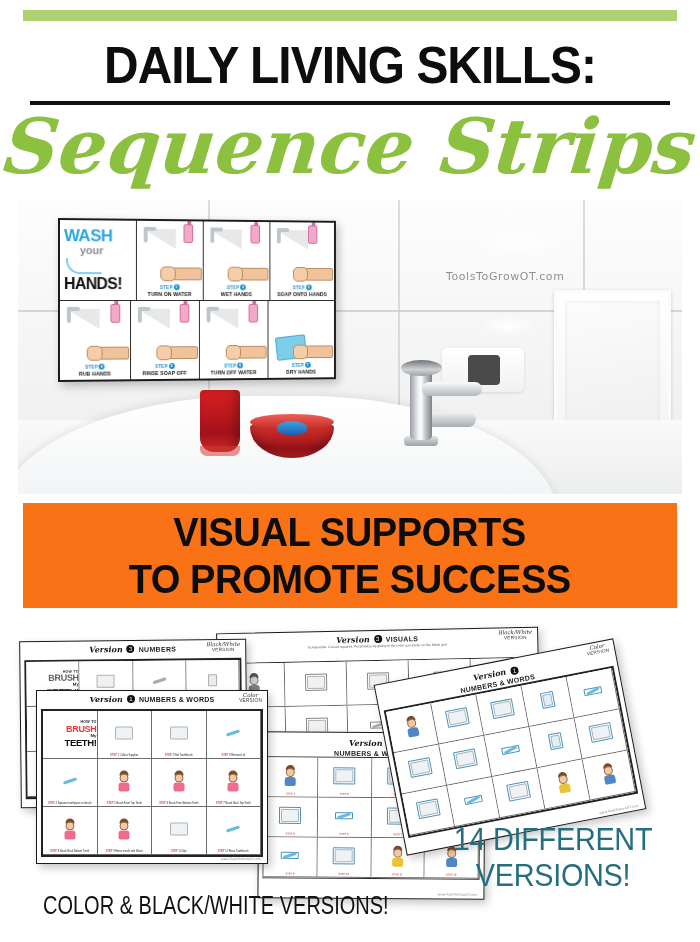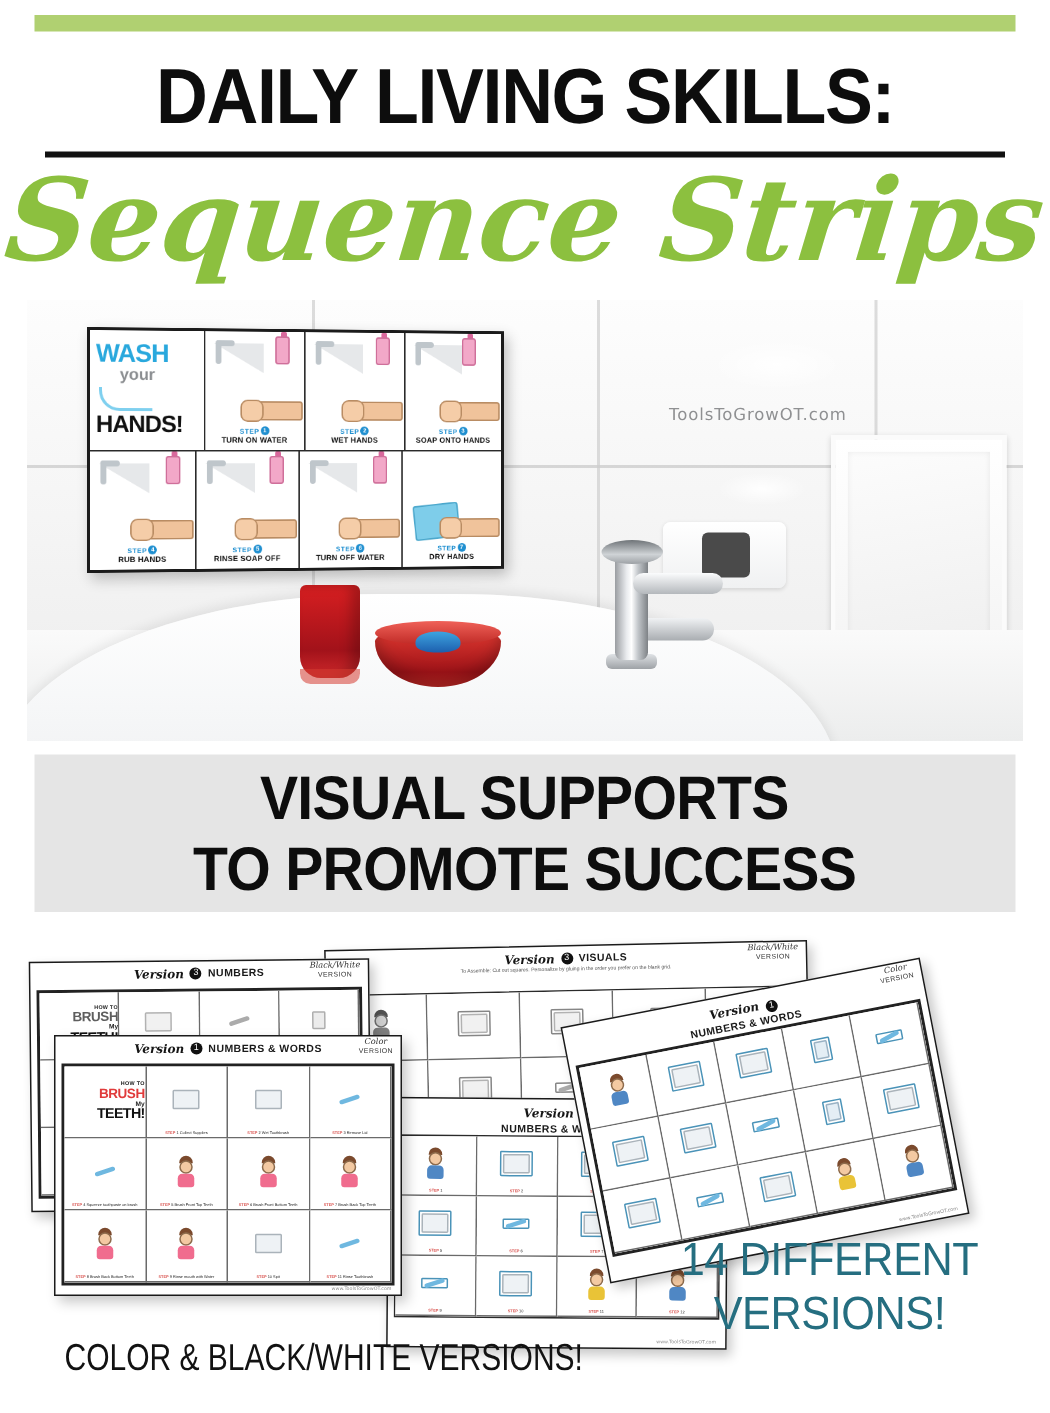--- a/index.html
+++ b/index.html
@@ -154,21 +154,21 @@
   .tap{position:absolute;left:7px;top:6px;width:4px;height:16px;background:#bfc6cb;border-radius:2px;}
   .tap-arm{position:absolute;left:7px;top:6px;width:13px;height:4px;background:#bfc6cb;border-radius:2px;}
   .bottle{position:absolute;right:10px;top:3px;width:8px;height:17px;border-radius:2px;background:#f2a8c8;border:.5px solid #cf6f9a;}
   .bottle-cap{position:absolute;right:12px;top:0px;width:4px;height:4px;background:#d9689c;border-radius:1px;}
   .arm{position:absolute;right:1px;bottom:4px;width:38px;height:11px;border-radius:6px 2px 2px 6px;background:#f0c39b;border:.6px solid #b98c63;}
   .hand{position:absolute;right:28px;bottom:3px;width:14px;height:13px;border-radius:5px;background:#f5cda8;border:.6px solid #b98c63;}
   .towel{position:absolute;left:8px;bottom:3px;width:30px;height:22px;background:#7ecdea;border:.6px solid #4aa7cc;border-radius:2px;transform:rotate(-6deg);}
 
   
   .banner{
-    position:absolute;left:23px;top:503px;width:654px;height:105px;background:#e5e5e5;
+    position:absolute;left:23px;top:503px;width:654px;height:105px;background:#f97316;
     display:flex;flex-direction:column;align-items:center;justify-content:center;
   }
   .banner-line{
     font-family:"Liberation Sans",sans-serif;font-weight:700;
     font-size:41px;line-height:47px;color:#0d0d0d;letter-spacing:-.5px;
     transform:scaleX(.93);white-space:nowrap;
   }
 
   
   .collage{position:absolute;left:0;top:612px;width:700px;height:285px;}

